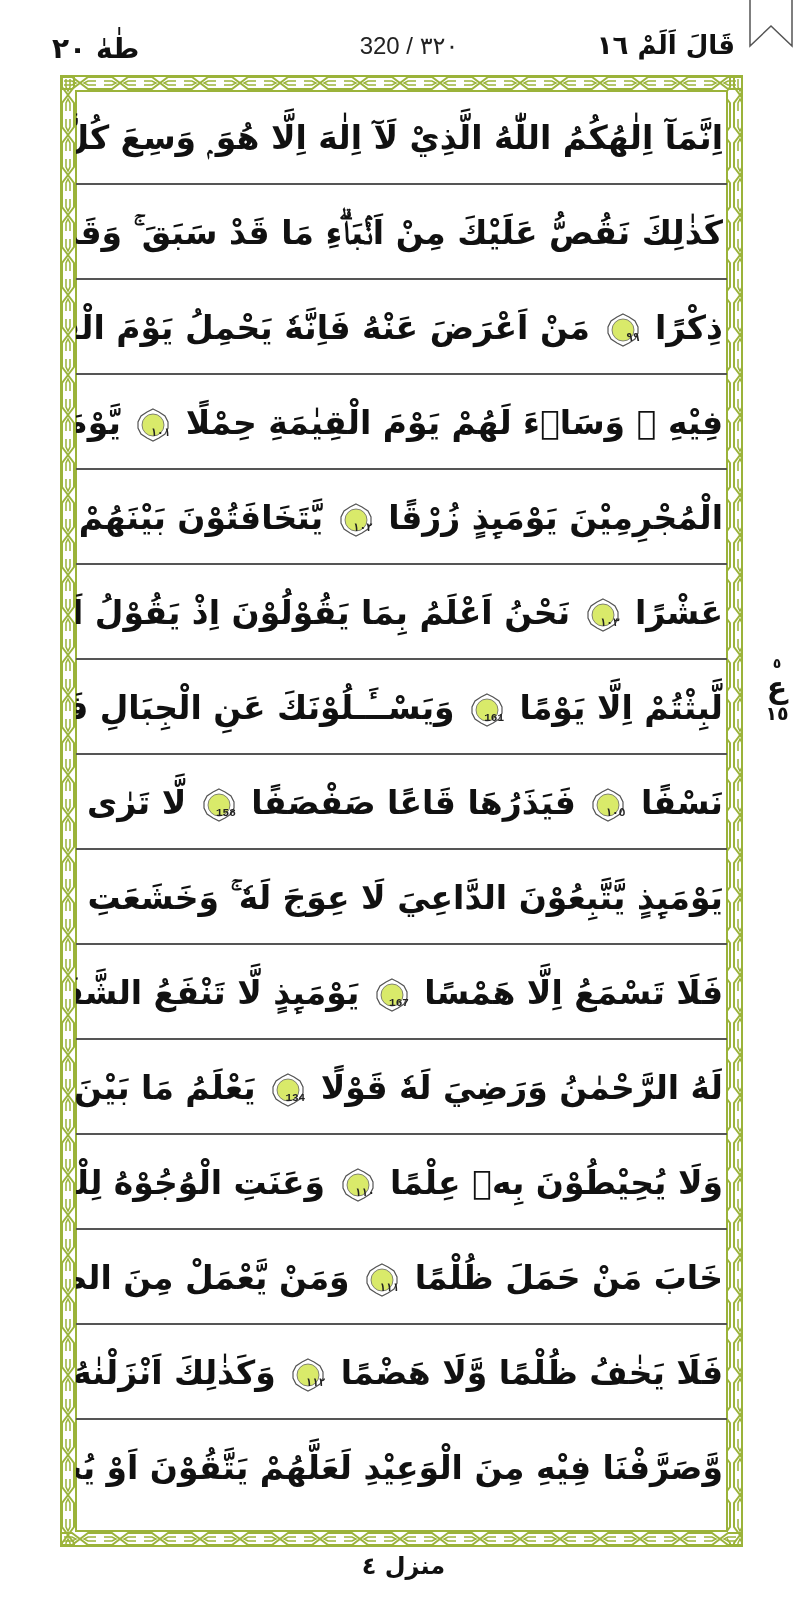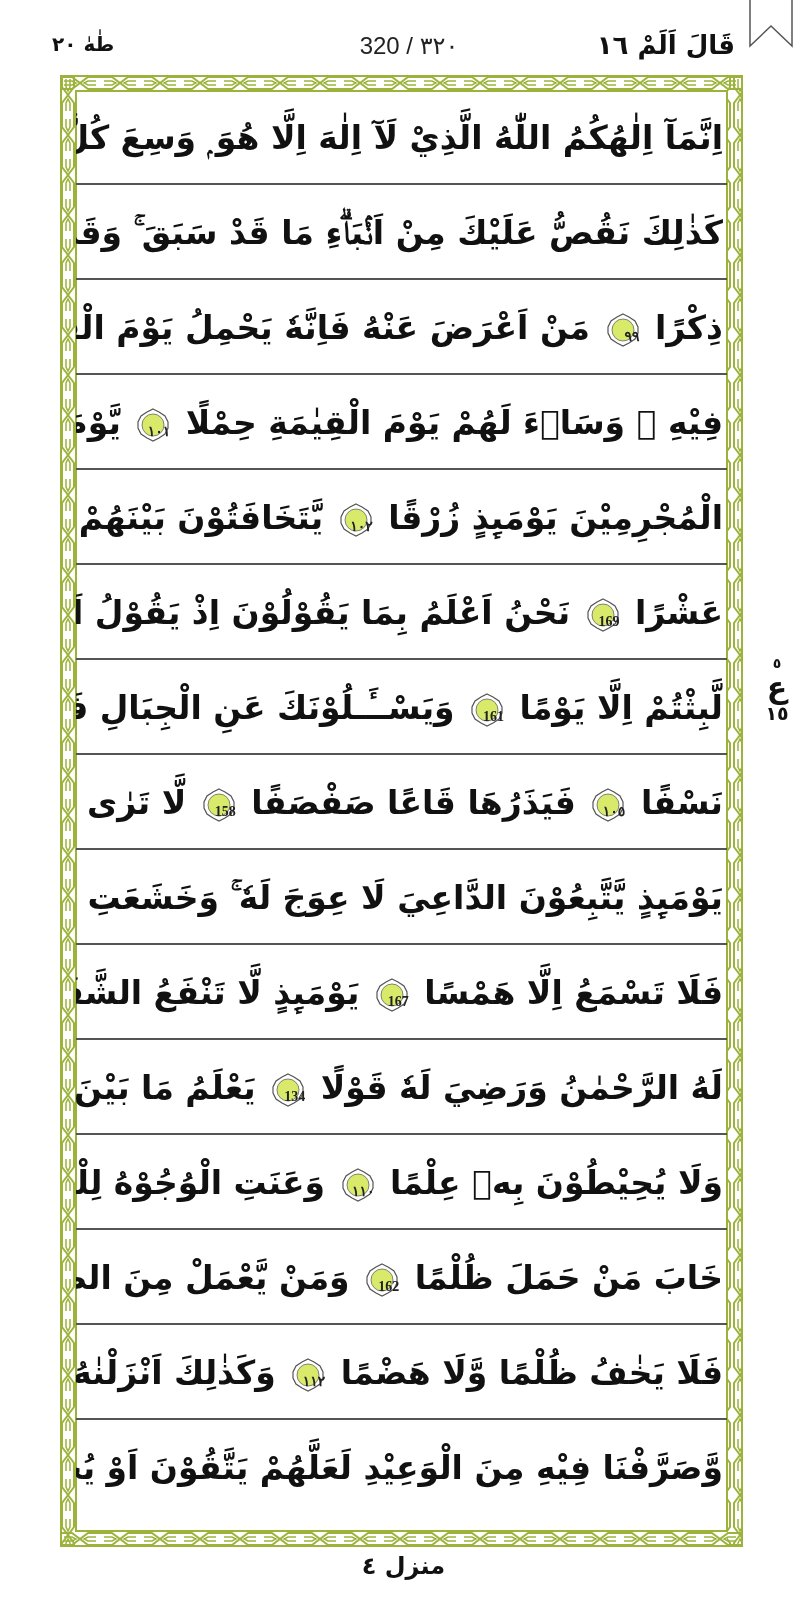--- a/index.html
+++ b/index.html
@@ -1,41 +1,41 @@
 <!DOCTYPE html>
 <html><head>
   <meta charset="utf-8">
   <style>
     html, body { margin: 0; padding: 0; background: #ffffff; }
     body { width: 807px; height: 1600px; position: relative; overflow: hidden;
            font-family: "DejaVu Sans", sans-serif; color: #111; }
 
     .header { position: absolute; top: 30px; left: 0; width: 807px; height: 40px; }
-    .hdr-left { position: absolute; left: 52px; top: 2px; font-size: 20px; font-weight: bold; direction: rtl; }
+    .hdr-left { position: absolute; left: 52px; top: 2px; font-size: 28px; font-weight: bold; direction: rtl; }
     .hdr-center { position: absolute; left: 334px; width: 150px; top: 2px; text-align: center;
                   font-family: "Liberation Sans", sans-serif; font-size: 24px; color: #222; }
     .hdr-right { position: absolute; right: 72px; top: 0px; font-size: 26px; font-weight: bold; direction: rtl; }
 
     .bookmark { position: absolute; left: 748px; top: 0; width: 46px; height: 50px; cursor: pointer; }
 
     .frame { position: absolute; left: 60px; top: 75px; width: 683px; height: 1472px; }
     .frame svg { position: absolute; left: 0; top: 0; }
 
     .page { position: absolute; left: 76px; top: 90px; width: 651px; height: 1442px; }
     .line { position: relative; height: 95px; border-bottom: 2px solid #555; box-sizing: border-box;
             direction: rtl; text-align: justify; text-align-last: justify;
             font-family: "DejaVu Sans", sans-serif; font-size: 33px; font-weight: bold;
             line-height: 95px; padding: 0 4px; white-space: nowrap; overflow: hidden; }
     .line:last-child { border-bottom: none; }
     .verse-text { display: inline; }
 
     .ayah { display: inline-block; position: relative; width: 34px; height: 34px; vertical-align: middle;
             margin: 0 4px; line-height: 34px; text-align: center; }
     .ayah svg { position: absolute; left: 0; top: 0; }
-    .ayah span { position: relative; font-size: 14px; font-weight: bold; color: #222; font-family: Liberation Serif, serif; }
+    .ayah span { position: relative; font-size: 11px; font-weight: bold; color: #222; font-family: Liberation Mono, monospace; }
 
     .ruku { position: absolute; left: 760px; top: 655px; width: 34px; height: 85px; text-align: center;
             font-family: "DejaVu Sans", sans-serif; font-weight: bold; color: #111; }
     .ruku .top { font-size: 14px; display: block; line-height: 16px; }
     .ruku .mid { font-size: 30px; display: block; line-height: 34px; }
     .ruku .bot { font-size: 19px; display: block; line-height: 16px; }
 
     .footer { position: absolute; top: 1552px; left: 0; width: 807px; text-align: center;
               font-size: 24px; font-weight: bold; direction: rtl; }
   </style>
@@ -86,21 +86,21 @@
           <polygon points="17,1 23,4 29,8 32,14 32,20 29,26 23,30 17,33 11,30 5,26 2,20 2,14 5,8 11,4" fill="#fff" stroke="#555" stroke-width="1.2"></polygon>
           <circle cx="17" cy="17" r="11" fill="#d9ea6a" stroke="#666" stroke-width="0.8"></circle>
         </svg><span>١٠١</span></span> <span class="verse-text">يَّوْمَ يُنْفَخُ فِي الصُّوْرِ وَنَحْشُرُ</span> </div>
     <div class="line"><span class="verse-text">الْمُجْرِمِيْنَ يَوْمَىِٕذٍ زُرْقًا</span> <span class="ayah"><svg width="34" height="34" viewBox="0 0 34 34">
           <polygon points="17,1 23,4 29,8 32,14 32,20 29,26 23,30 17,33 11,30 5,26 2,20 2,14 5,8 11,4" fill="#fff" stroke="#555" stroke-width="1.2"></polygon>
           <circle cx="17" cy="17" r="11" fill="#d9ea6a" stroke="#666" stroke-width="0.8"></circle>
         </svg><span>١٠٢</span></span> <span class="verse-text">يَّتَخَافَتُوْنَ بَيْنَهُمْ اِنْ لَّبِثْتُمْ اِلَّا</span> </div>
     <div class="line"><span class="verse-text">عَشْرًا</span> <span class="ayah"><svg width="34" height="34" viewBox="0 0 34 34">
           <polygon points="17,1 23,4 29,8 32,14 32,20 29,26 23,30 17,33 11,30 5,26 2,20 2,14 5,8 11,4" fill="#fff" stroke="#555" stroke-width="1.2"></polygon>
           <circle cx="17" cy="17" r="11" fill="#d9ea6a" stroke="#666" stroke-width="0.8"></circle>
-        </svg><span>169</span></span> <span class="verse-text">نَحْنُ اَعْلَمُ بِمَا يَقُوْلُوْنَ اِذْ يَقُوْلُ اَمْثَلُهُمْ طَرِيْقَةً اِنْ</span> </div>
+        </svg><span>١٠٣</span></span> <span class="verse-text">نَحْنُ اَعْلَمُ بِمَا يَقُوْلُوْنَ اِذْ يَقُوْلُ اَمْثَلُهُمْ طَرِيْقَةً اِنْ</span> </div>
     <div class="line"><span class="verse-text">لَّبِثْتُمْ اِلَّا يَوْمًا</span> <span class="ayah"><svg width="34" height="34" viewBox="0 0 34 34">
           <polygon points="17,1 23,4 29,8 32,14 32,20 29,26 23,30 17,33 11,30 5,26 2,20 2,14 5,8 11,4" fill="#fff" stroke="#555" stroke-width="1.2"></polygon>
           <circle cx="17" cy="17" r="11" fill="#d9ea6a" stroke="#666" stroke-width="0.8"></circle>
         </svg><span>161</span></span> <span class="verse-text">وَيَسْــَٔـلُوْنَكَ عَنِ الْجِبَالِ فَقُلْ يَنْسِفُهَا رَبِّيْ</span> </div>
     <div class="line"><span class="verse-text">نَسْفًا</span> <span class="ayah"><svg width="34" height="34" viewBox="0 0 34 34">
           <polygon points="17,1 23,4 29,8 32,14 32,20 29,26 23,30 17,33 11,30 5,26 2,20 2,14 5,8 11,4" fill="#fff" stroke="#555" stroke-width="1.2"></polygon>
           <circle cx="17" cy="17" r="11" fill="#d9ea6a" stroke="#666" stroke-width="0.8"></circle>
         </svg><span>١٠٥</span></span> <span class="verse-text">فَيَذَرُهَا قَاعًا صَفْصَفًا</span> <span class="ayah"><svg width="34" height="34" viewBox="0 0 34 34">
           <polygon points="17,1 23,4 29,8 32,14 32,20 29,26 23,30 17,33 11,30 5,26 2,20 2,14 5,8 11,4" fill="#fff" stroke="#555" stroke-width="1.2"></polygon>
           <circle cx="17" cy="17" r="11" fill="#d9ea6a" stroke="#666" stroke-width="0.8"></circle>
@@ -114,21 +114,21 @@
           <polygon points="17,1 23,4 29,8 32,14 32,20 29,26 23,30 17,33 11,30 5,26 2,20 2,14 5,8 11,4" fill="#fff" stroke="#555" stroke-width="1.2"></polygon>
           <circle cx="17" cy="17" r="11" fill="#d9ea6a" stroke="#666" stroke-width="0.8"></circle>
         </svg><span>134</span></span> <span class="verse-text">يَعْلَمُ مَا بَيْنَ اَيْدِيْهِمْ وَمَا خَلْفَهُمْ</span> </div>
     <div class="line"><span class="verse-text">وَلَا يُحِيْطُوْنَ بِهٖ عِلْمًا</span> <span class="ayah"><svg width="34" height="34" viewBox="0 0 34 34">
           <polygon points="17,1 23,4 29,8 32,14 32,20 29,26 23,30 17,33 11,30 5,26 2,20 2,14 5,8 11,4" fill="#fff" stroke="#555" stroke-width="1.2"></polygon>
           <circle cx="17" cy="17" r="11" fill="#d9ea6a" stroke="#666" stroke-width="0.8"></circle>
         </svg><span>١١٠</span></span> <span class="verse-text">وَعَنَتِ الْوُجُوْهُ لِلْحَيِّ الْقَيُّوْمِ ۭ وَقَدْ</span> </div>
     <div class="line"><span class="verse-text">خَابَ مَنْ حَمَلَ ظُلْمًا</span> <span class="ayah"><svg width="34" height="34" viewBox="0 0 34 34">
           <polygon points="17,1 23,4 29,8 32,14 32,20 29,26 23,30 17,33 11,30 5,26 2,20 2,14 5,8 11,4" fill="#fff" stroke="#555" stroke-width="1.2"></polygon>
           <circle cx="17" cy="17" r="11" fill="#d9ea6a" stroke="#666" stroke-width="0.8"></circle>
-        </svg><span>162</span></span> <span class="verse-text">وَمَنْ يَّعْمَلْ مِنَ الصّٰلِحٰتِ وَهُوَ مُؤْمِنٌ</span> </div>
+        </svg><span>١١١</span></span> <span class="verse-text">وَمَنْ يَّعْمَلْ مِنَ الصّٰلِحٰتِ وَهُوَ مُؤْمِنٌ</span> </div>
     <div class="line"><span class="verse-text">فَلَا يَخٰفُ ظُلْمًا وَّلَا هَضْمًا</span> <span class="ayah"><svg width="34" height="34" viewBox="0 0 34 34">
           <polygon points="17,1 23,4 29,8 32,14 32,20 29,26 23,30 17,33 11,30 5,26 2,20 2,14 5,8 11,4" fill="#fff" stroke="#555" stroke-width="1.2"></polygon>
           <circle cx="17" cy="17" r="11" fill="#d9ea6a" stroke="#666" stroke-width="0.8"></circle>
         </svg><span>١١٢</span></span> <span class="verse-text">وَكَذٰلِكَ اَنْزَلْنٰهُ قُرْاٰنًا عَرَبِيًّا</span> </div>
     <div class="line"><span class="verse-text">وَّصَرَّفْنَا فِيْهِ مِنَ الْوَعِيْدِ لَعَلَّهُمْ يَتَّقُوْنَ اَوْ يُحْدِثُ لَهُمْ ذِكْرًا</span>  </div>
   </div>
 
 <div class="ruku">
   <span class="top">٥</span>
   <span class="mid">ع</span>

